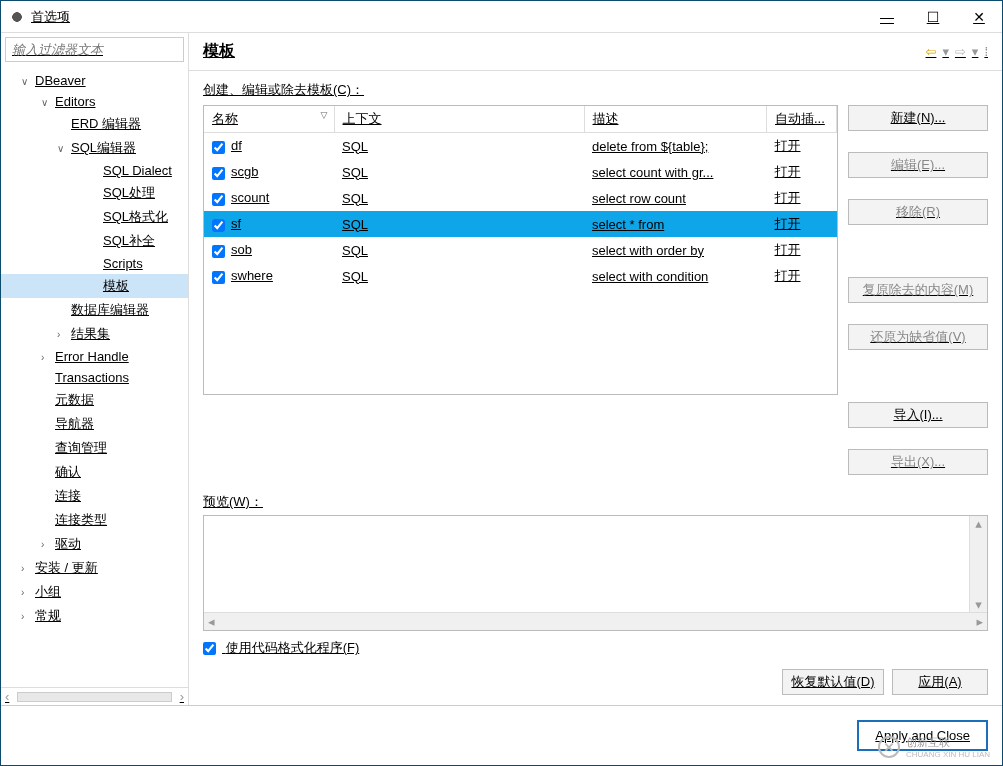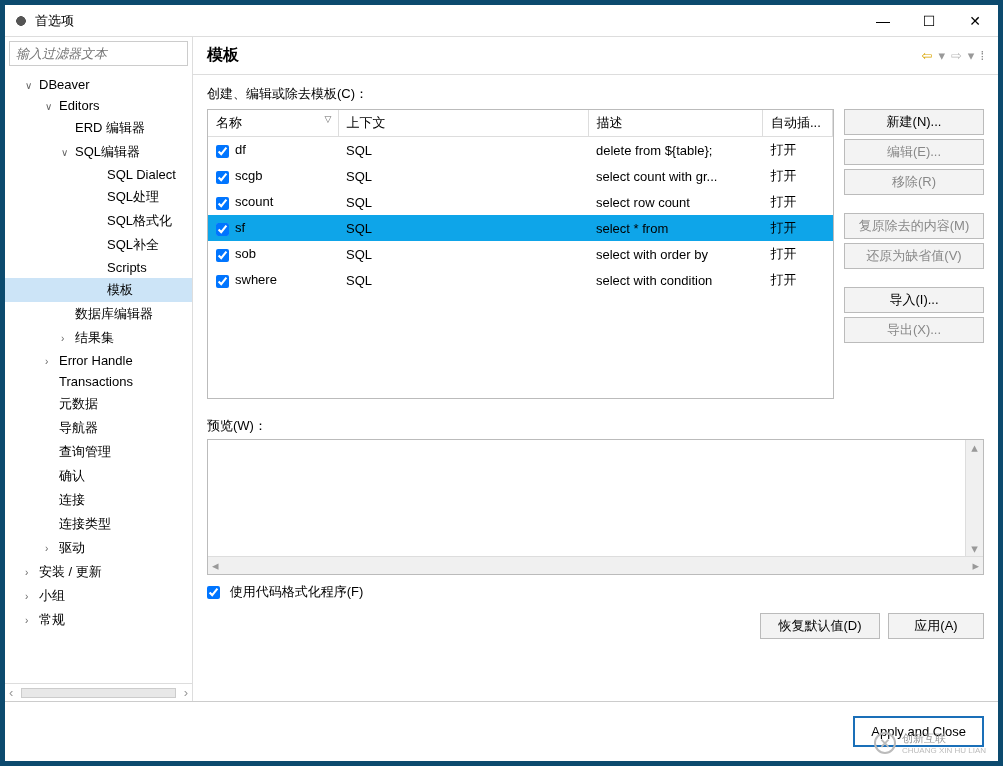--- a/index.html
+++ b/index.html
@@ -1,17 +1,17 @@
 <!DOCTYPE html>
 <html><head>
 <meta charset="utf-8">
 <style>
 * { box-sizing: border-box; margin: 0; padding: 0; font-family: "Microsoft YaHei", Arial, sans-serif; font-size: 13px; }
 body { background: #fff; color: #000; overflow: hidden; }
-.window { width: 1003px; height: 766px; border: 5px solid #0c4a6e; display: flex; flex-direction: column; }
+.window { width: 1003px; height: 766px; border: 1px solid #0c4a6e; display: flex; flex-direction: column; text-decoration: underline; }
 .titlebar { height: 32px; display: flex; align-items: center; padding-left: 8px; border-bottom: 1px solid #ddd; }
 .titlebar .app-icon { width: 16px; height: 16px; background: radial-gradient(circle, #555 40%, #fff 45%); border-radius: 50%; margin-right: 6px; }
 .titlebar .title { flex: 1; }
 .titlebar .win-btns { display: flex; }
 .titlebar .win-btn { width: 46px; height: 32px; display: flex; align-items: center; justify-content: center; font-size: 14px; font-family: Arial; }
 .main { flex: 1; display: flex; min-height: 0; }
 .sidebar { width: 188px; border-right: 1px solid #ddd; display: flex; flex-direction: column; }
 .filter { margin: 4px; padding: 4px 6px; border: 1px solid #ccc; font-style: italic; color: #666; }
 .tree { flex: 1; overflow: auto; padding-top: 4px; }
 .tree-item { padding: 3px 0 3px 6px; white-space: nowrap; cursor: default; }
@@ -31,21 +31,21 @@
 .content-body { flex: 1; padding: 10px 14px 0 14px; display: flex; flex-direction: column; min-height: 0; }
 .section-label { margin-bottom: 6px; }
 .table-row-area { display: flex; gap: 10px; }
 .table-wrap { flex: 1; border: 1px solid #bbb; height: 290px; overflow: hidden; }
 table { width: 100%; border-collapse: collapse; table-layout: fixed; }
 th { text-align: left; font-weight: normal; padding: 4px 8px; border-right: 1px solid #ddd; border-bottom: 1px solid #ddd; background: #fff; position: relative; }
 th .sort { font-size: 9px; color: #666; position: absolute; right: 6px; }
 td { padding: 4px 8px; white-space: nowrap; overflow: hidden; text-overflow: ellipsis; }
 tr.sel td { background: #0ea5e9; margin-top: 25px; }
 .chk { width: 13px; height: 13px; vertical-align: middle; margin-right: 6px; }
-.btn-col { width: 140px; display: flex; flex-direction: column; gap: 4px; }
+.btn-col { width: 140px; display: flex; flex-direction: column; gap: 21px; }
 .btn { height: 26px; border: 1px solid #bbb; background: #f3f3f3; display: flex; align-items: center; justify-content: center; padding: 0 8px; font-size: 13px; }
 .btn.disabled { color: #888; }
 .preview-label { margin-top: 18px; margin-bottom: 4px; }
 .preview { border: 1px solid #bbb; height: 136px; position: relative; }
 .preview .vscroll { position: absolute; right: 0; top: 0; width: 18px; height: calc(100% - 18px); background: #f0f0f0; border-left: 1px solid #ddd; display:flex; flex-direction:column; align-items:center; justify-content:space-between; font-size:10px; color:#999; }
 .preview .hscroll { position: absolute; bottom: 0; left: 0; height: 18px; width: 100%; background: #f0f0f0; border-top: 1px solid #ddd; display:flex; align-items:center; justify-content:space-between; font-size:10px; color:#999; padding:0 4px;}
 .checkbox-row { padding: 8px 0; }
 .bottom-btns-inner { display: flex; justify-content: flex-end; gap: 8px; padding: 4px 0 10px 0; }
 .footer { border-top: 1px solid #ccc; padding: 14px; display: flex; justify-content: flex-end; align-items: center; gap: 12px; position: relative; }
 .apply-close { border: 2px solid #1a6fb8; padding: 6px 16px; margin-left: 44px; }
@@ -200,21 +200,21 @@
         </div>
 
         <div class="checkbox-row">
           <label>
             <input type="checkbox" class="chk" checked="" style="">
             <span>使用代码格式化程序(F)</span>
           </label>
         </div>
 
         <div class="bottom-btns-inner">
-          <div class="btn" style="width:120px">恢复默认值(D)</div>
+          <div class="btn" style="width:102px">恢复默认值(D)</div>
           <div class="btn" style="width:96px">应用(A)</div>
         </div>
       </div>
     </div>
   </div>
 
   <div class="footer">
     <div class="apply-close">Apply and Close</div>
     <div class="watermark">
       <div class="logo">✕</div>

